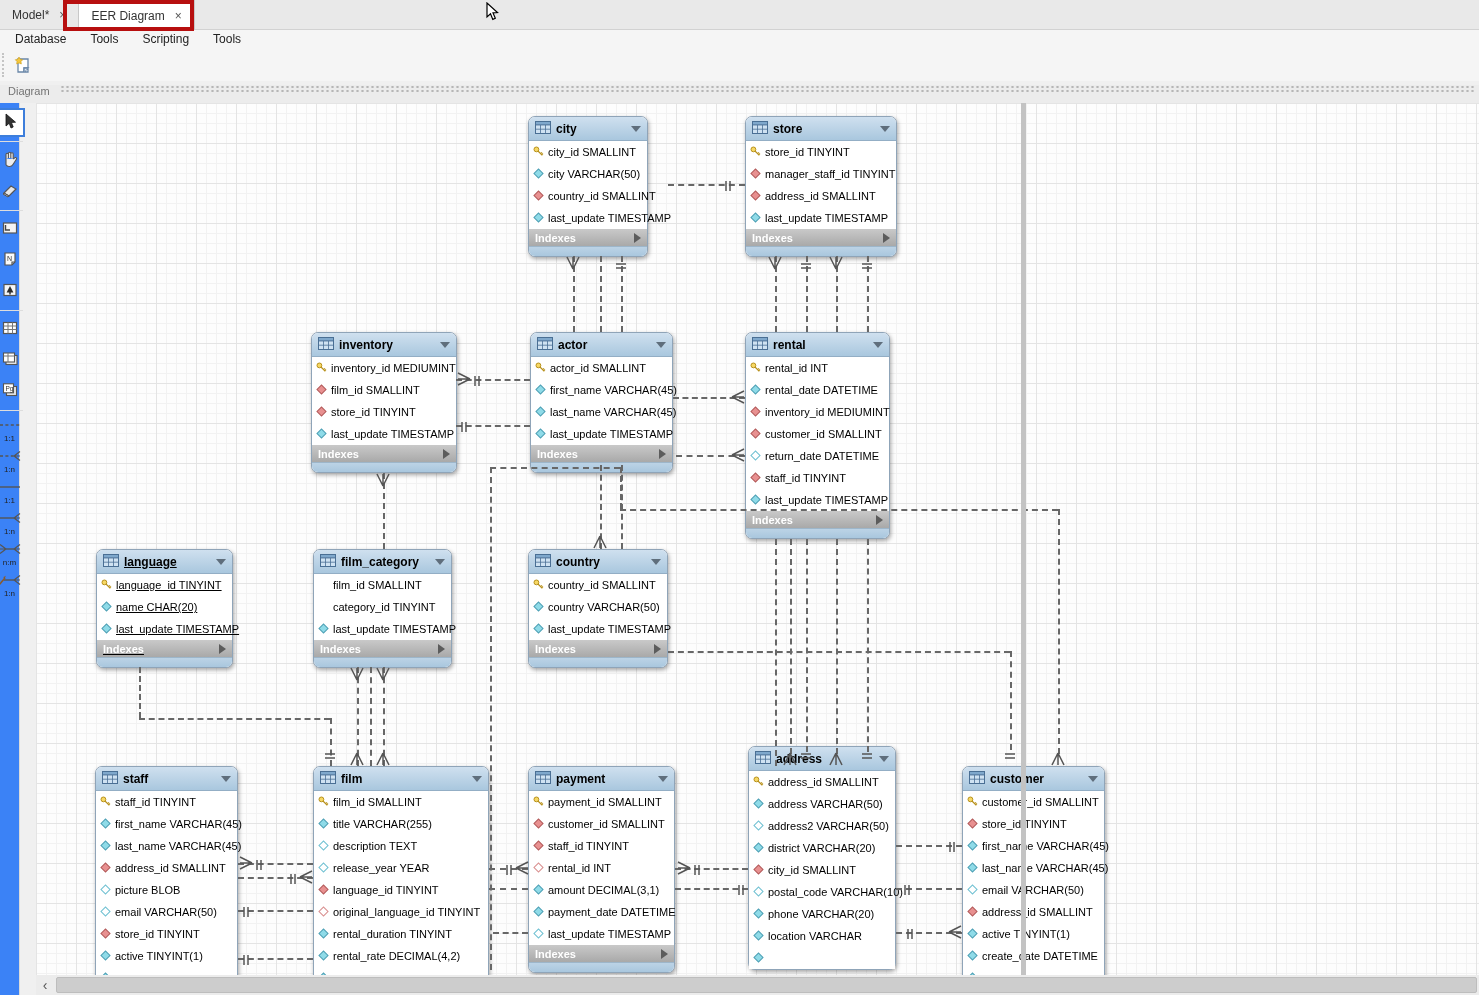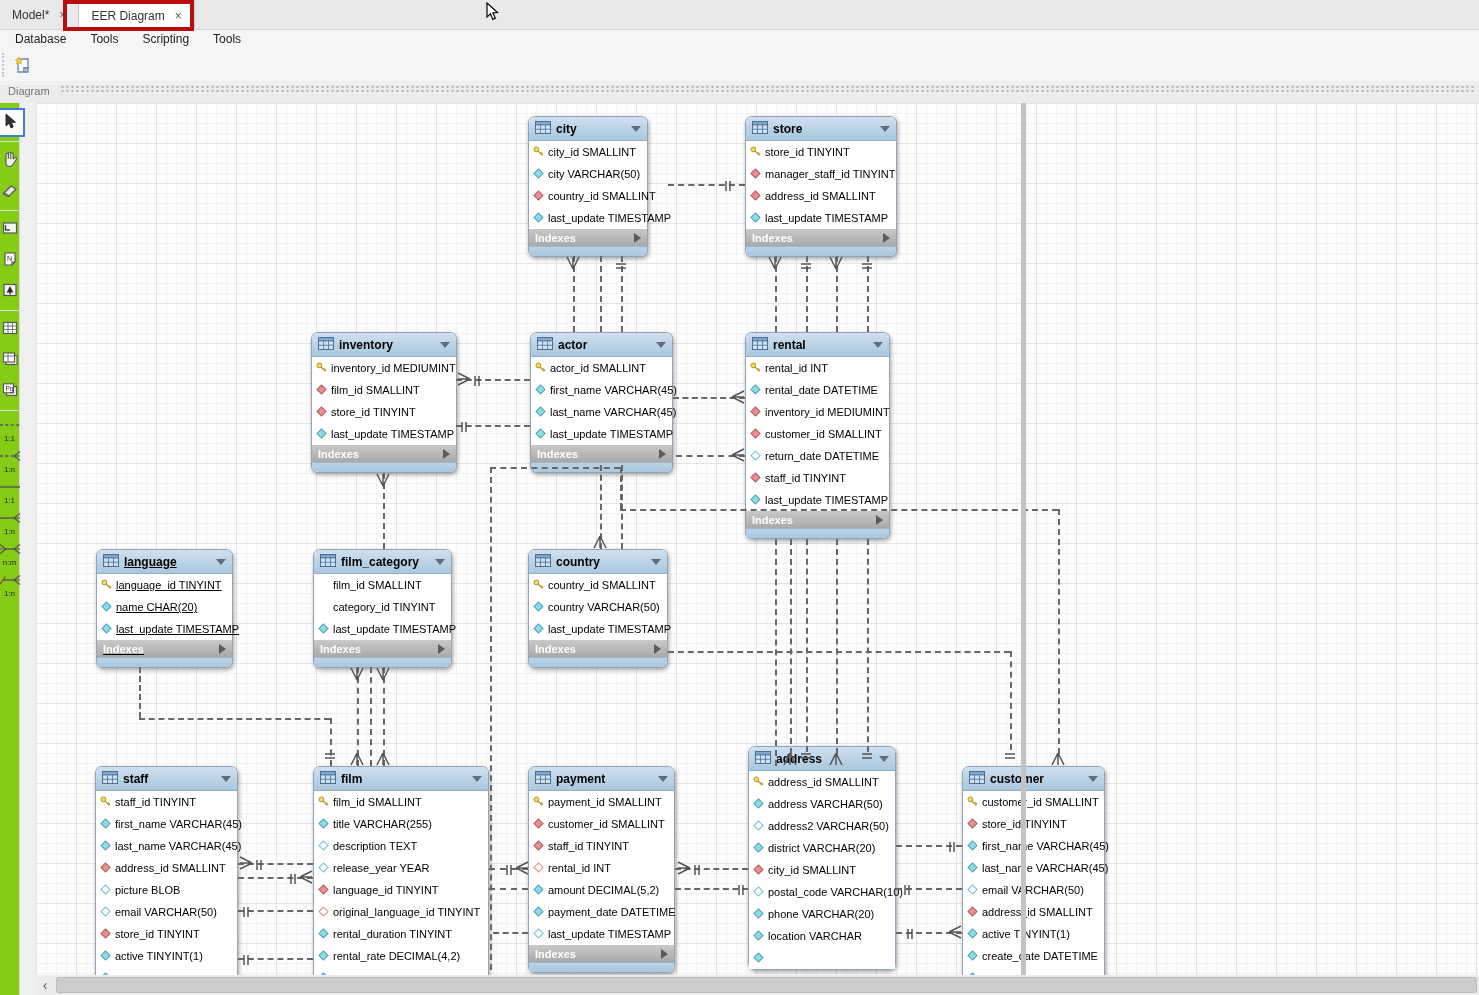--- a/index.html
+++ b/index.html
@@ -29,21 +29,21 @@
 
   #diagram-bar { position:absolute; left:0; top:85px; width:100%; height:18px;
     background:#ececec; display:flex; }
   #diagram-bar .lbl { font-size:11px; color:#737373; padding:0 10px 0 8px; }
   #diagram-bar .dots { flex:1; height:9px; margin-right:4px;
     background-image:radial-gradient(circle,#b6b6b6 1px,transparent 1.3px);
     background-size:5px 4px; }
 
   
   #palette { position:absolute; left:0; top:103px; width:20px; bottom:0;
-    background:#84cc16; border-right:1px solid #dadada; display:flex;
+    background:#3b82f6; border-right:1px solid #dadada; display:flex;
     flex-direction:column; align-items:center; padding-top:4px; }
   .pal-tool { width:30px; height:29px; display:flex; flex-direction:column;
     align-items:center; justify-content:center; margin:1px 0; border:2px solid transparent; }
   .pal-tool.active { border:2px solid #3d7edb; background:#fff; }
   .pal-tool .pal-label { font-size:8px; color:#222; line-height:8px; }
   .pal-sep { width:26px; border-top:1px solid #ddd; margin:3px 0; }
 
   
   #canvas { position:absolute; left:36px; top:103px; right:0; bottom:20px;
     overflow:hidden; background-color:#fdfdfd;
@@ -717,21 +717,21 @@
       <div class="db-row">
         <span><svg class="cicon" viewBox="0 0 11 11">
             <rect x="2.3" y="2.3" width="6.4" height="6.4" transform="rotate(45 5.5 5.5)" fill="#fff" stroke="#d98f8f" stroke-width="1"></rect>
           </svg></span>
         <span>rental_id INT</span>
       </div>
       <div class="db-row">
         <span><svg class="cicon" viewBox="0 0 11 11">
             <rect x="2.3" y="2.3" width="6.4" height="6.4" transform="rotate(45 5.5 5.5)" fill="#8fdbe8" stroke="#4c9fb4" stroke-width="1"></rect>
           </svg></span>
-        <span>amount DECIMAL(5,2)</span>
+        <span>amount DECIMAL(3,1)</span>
       </div>
       <div class="db-row">
         <span><svg class="cicon" viewBox="0 0 11 11">
             <rect x="2.3" y="2.3" width="6.4" height="6.4" transform="rotate(45 5.5 5.5)" fill="#8fdbe8" stroke="#4c9fb4" stroke-width="1"></rect>
           </svg></span>
         <span>payment_date DATETIME</span>
       </div>
       <div class="db-row">
         <span><svg class="cicon" viewBox="0 0 11 11">
             <rect x="2.3" y="2.3" width="6.4" height="6.4" transform="rotate(45 5.5 5.5)" fill="#fff" stroke="#6fc0d2" stroke-width="1"></rect>

